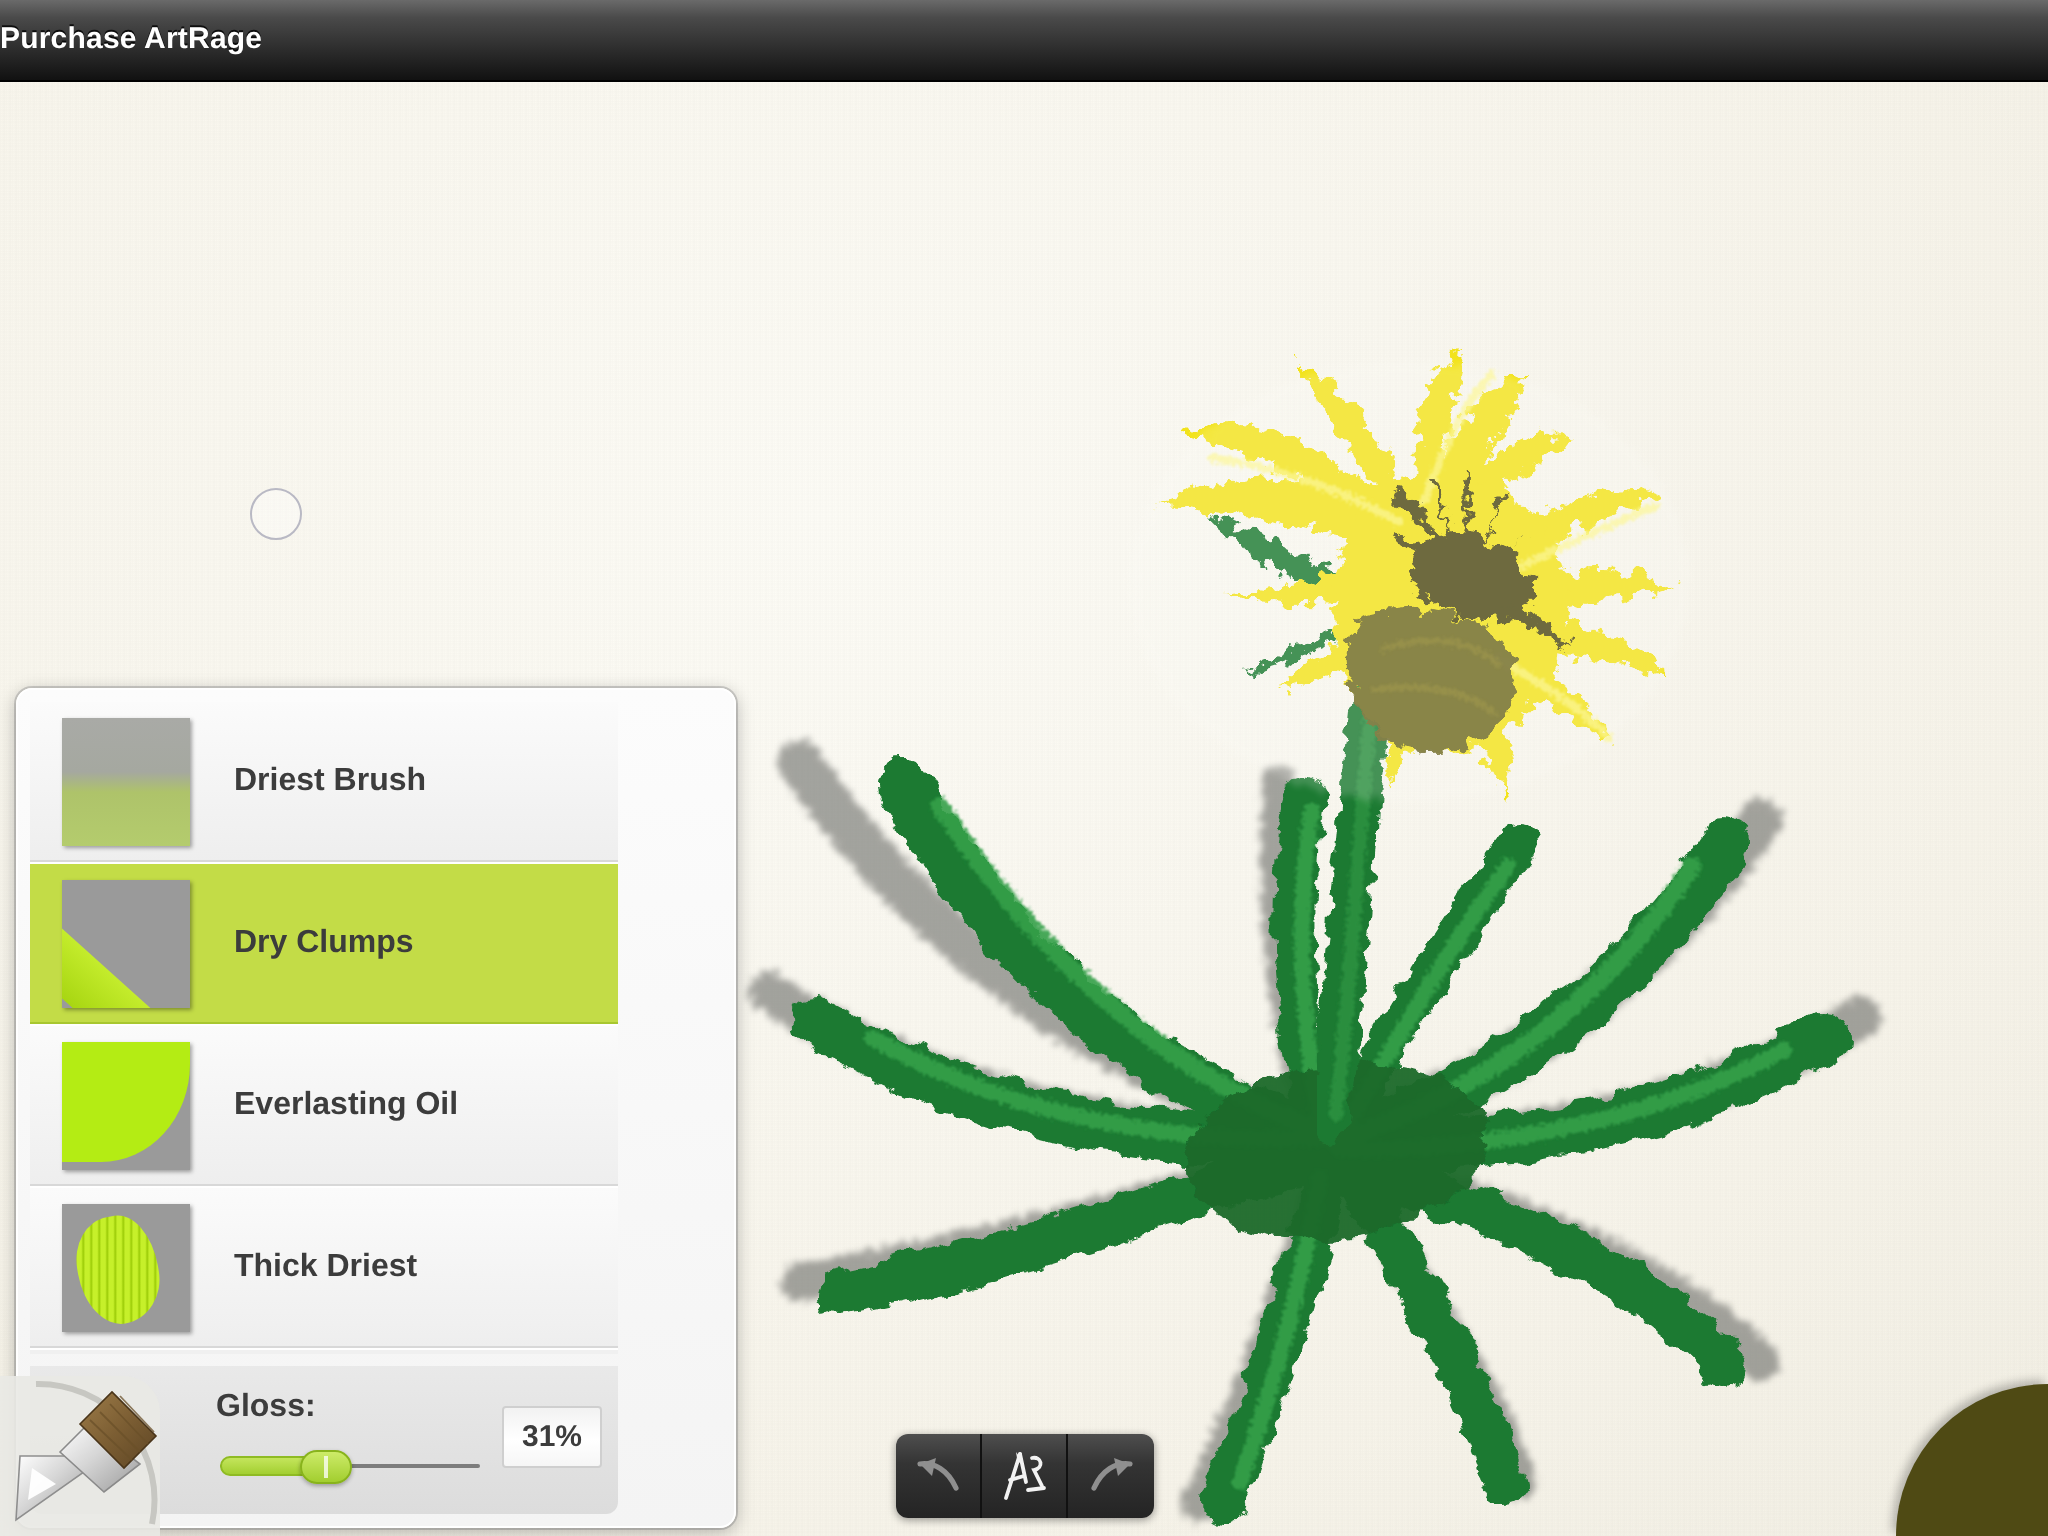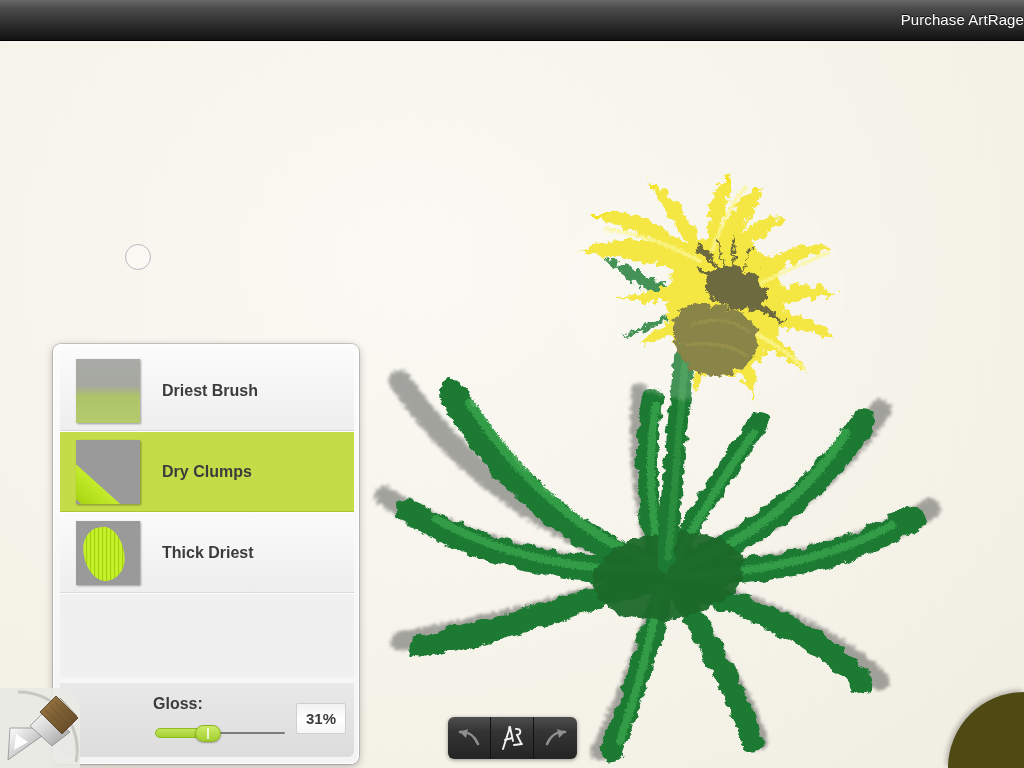--- a/index.html
+++ b/index.html
@@ -26,24 +26,24 @@
     width: 1024px;
     height: 41px;
     background: linear-gradient(to bottom, #6a6a6a 0%, #4a4a4a 22%, #2e2e2e 60%, #111111 100%);
     border-bottom: 1px solid #000;
     box-sizing: border-box;
   }
   .titlebar-text {
     position: absolute;
     left: 0; right: 0;
     top: 11px;
-    text-align: right;
+    text-align: left;
     color: #ffffff;
     font-size: 15px;
-    font-weight: normal;
+    font-weight: bold;
     text-shadow: 0 -1px 0 rgba(0,0,0,0.8);
     letter-spacing: 0.1px;
   }
 
   
   .canvas {
     position: absolute;
     left: 0; top: 41px;
     width: 1024px;
     height: 727px;
@@ -72,29 +72,28 @@
     box-sizing: border-box;
   }
   #cursor-canvas { left: 125px; top: 203px; }
   #cursor-panel  { left: 275px; top: 502px; }
 
   
   .brush-panel {
     position: absolute;
     left: 8px;
     top: 344px;
-    width: 306px;
+    width: 360px;
     height: 420px;
     background: linear-gradient(to bottom, #fcfcfc 0%, #f4f4f4 100%);
     border: 1px solid #ffffff;
     border-radius: 8px;
     box-shadow: 0 2px 9px rgba(0,0,0,0.28), 0 0 0 1px rgba(160,160,160,0.45);
     box-sizing: border-box;
     overflow: hidden;
-    margin-left: 45px;
   }
   .brush-list {
     position: absolute;
     left: 6px;
     top: 6px;
     width: 294px;
     height: 326px;
     background: #f0f0f0;
     overflow: hidden;
   }
@@ -434,20 +433,24 @@
       <div class="brush-item">
         <div class="brush-thumb th-driest"></div>
         <div class="brush-label">Driest Brush</div>
       </div>
 
       <div class="brush-item selected" style="background: linear-gradient(rgb(195, 220, 71) 0%, rgb(195, 220, 71) 100%); text-align: center;">
         <div class="brush-thumb th-clumps"></div>
         <div class="brush-label">Dry Clumps</div>
       </div>
 
+      <div class="brush-item">
+        <div class="brush-thumb th-oil"></div>
+        <div class="brush-label">Everlasting Oil</div>
+      </div>
 
       <div class="brush-item">
         <div class="brush-thumb th-gloss"></div>
         <div class="brush-label">Thick Driest</div>
       </div>
 
     </div>
 
     <div class="size-row">
       <div class="size-label">Gloss:</div>

